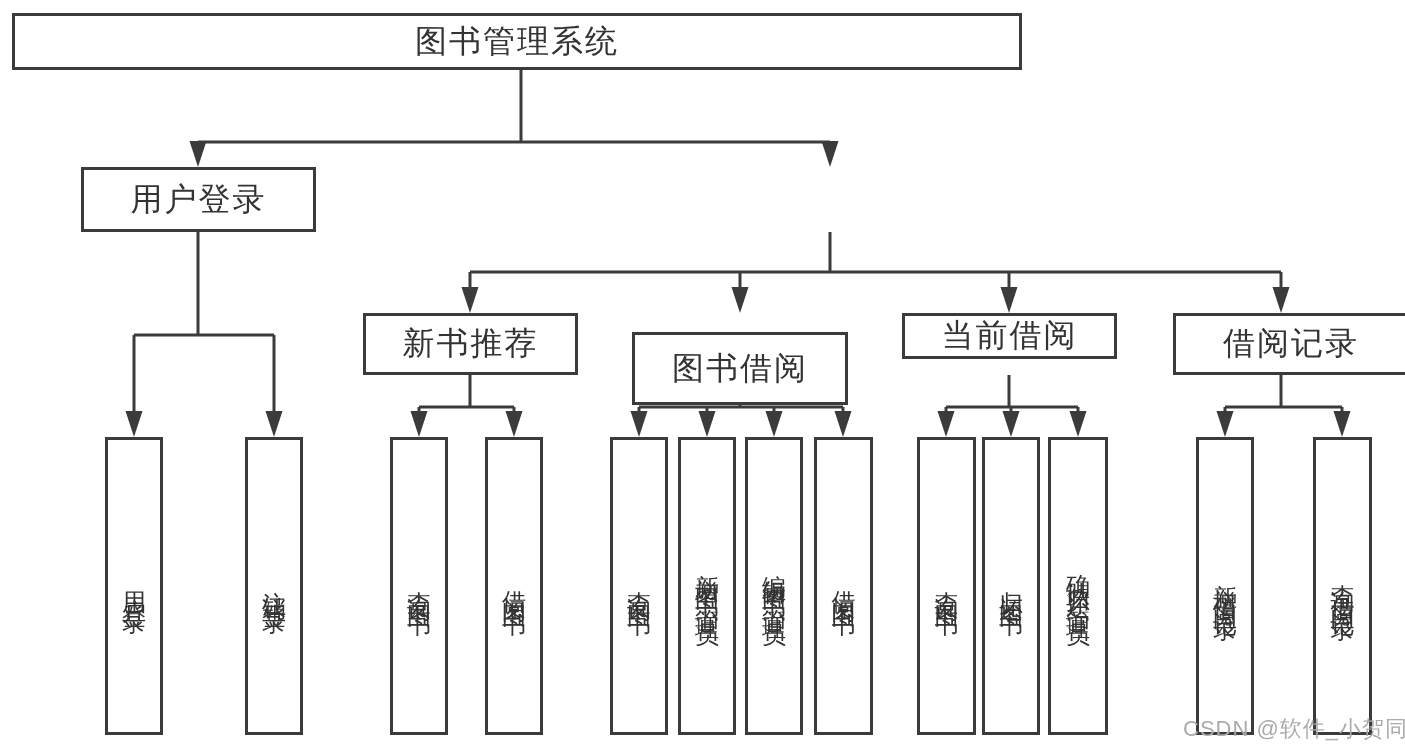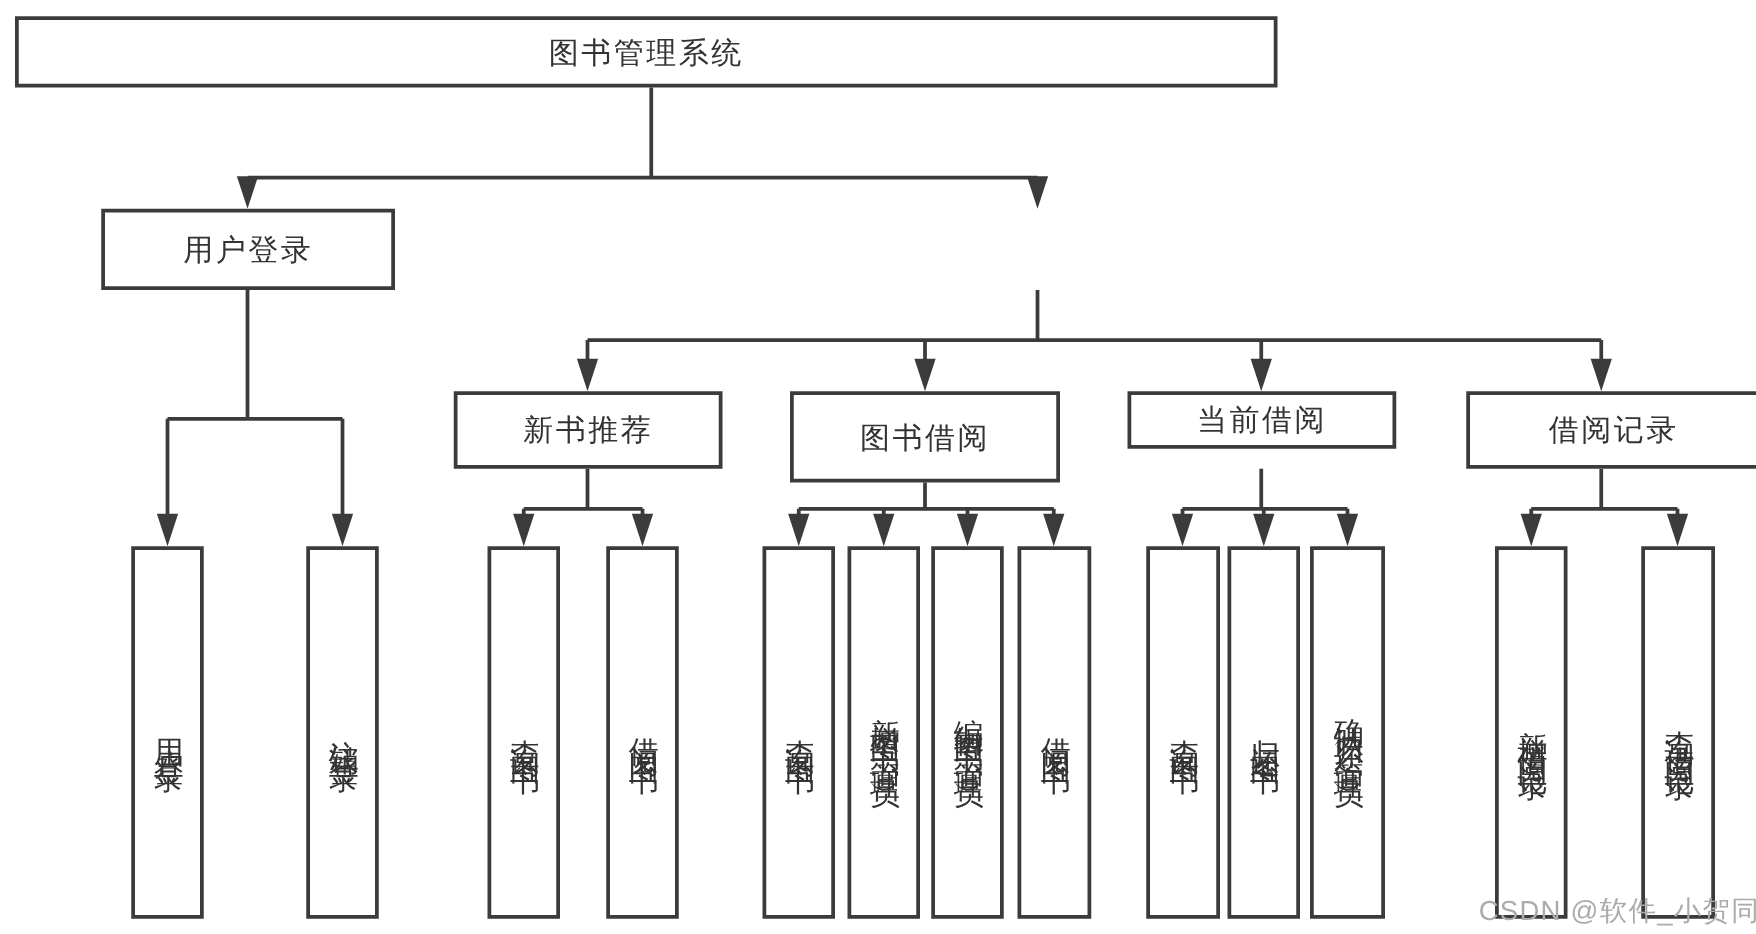--- a/index.html
+++ b/index.html
@@ -9,21 +9,21 @@
     overflow:hidden;
   }
   #canvas{position:absolute;left:0;top:0;width:1405px;height:747px;}
   #wires{position:absolute;left:0;top:0;width:1405px;height:747px;z-index:1;}
   .box{
     position:absolute;box-sizing:border-box;background:#ffffff;
     border:3px solid #3b3b3b;display:flex;align-items:center;justify-content:center;
     z-index:2;
   }
   .hlabel{
-    color:#333333;font-size:24px;letter-spacing:2px;white-space:nowrap;
+    color:#333333;font-size:32px;letter-spacing:2px;white-space:nowrap;
   }
   .vlabel{
     color:#333333;font-size:24px;letter-spacing:7px;
     writing-mode:vertical-rl;text-orientation:mixed;
     white-space:nowrap;line-height:1;
   }
   #watermark{
     position:absolute;top:714px;left:1183px;z-index:3;
     font-size:22px;color:#ababab;letter-spacing:1px;white-space:nowrap;
   }
@@ -85,21 +85,21 @@
     <span class="hlabel">图书管理系统</span>
   </div>
 
   <div class="box" style="left:81px;top:167px;width:235px;height:65px">
     <span class="hlabel">用户登录</span>
   </div>
 
   <div class="box" style="left:363px;top:313px;width:215px;height:62px">
     <span class="hlabel">新书推荐</span>
   </div>
-  <div class="box" style="left:632px;top:313px;width:216px;height:73px">
+  <div class="box" style="left:632px;top:332px;width:216px;height:73px">
     <span class="hlabel">图书借阅</span>
   </div>
   <div class="box" style="left:902px;top:313px;width:215px;height:46px">
     <span class="hlabel">当前借阅</span>
   </div>
   <div class="box" style="left:1173px;top:313px;width:236px;height:62px">
     <span class="hlabel">借阅记录</span>
   </div>
 
   <div class="box" style="left:105px;top:437px;width:58px;height:298px">

